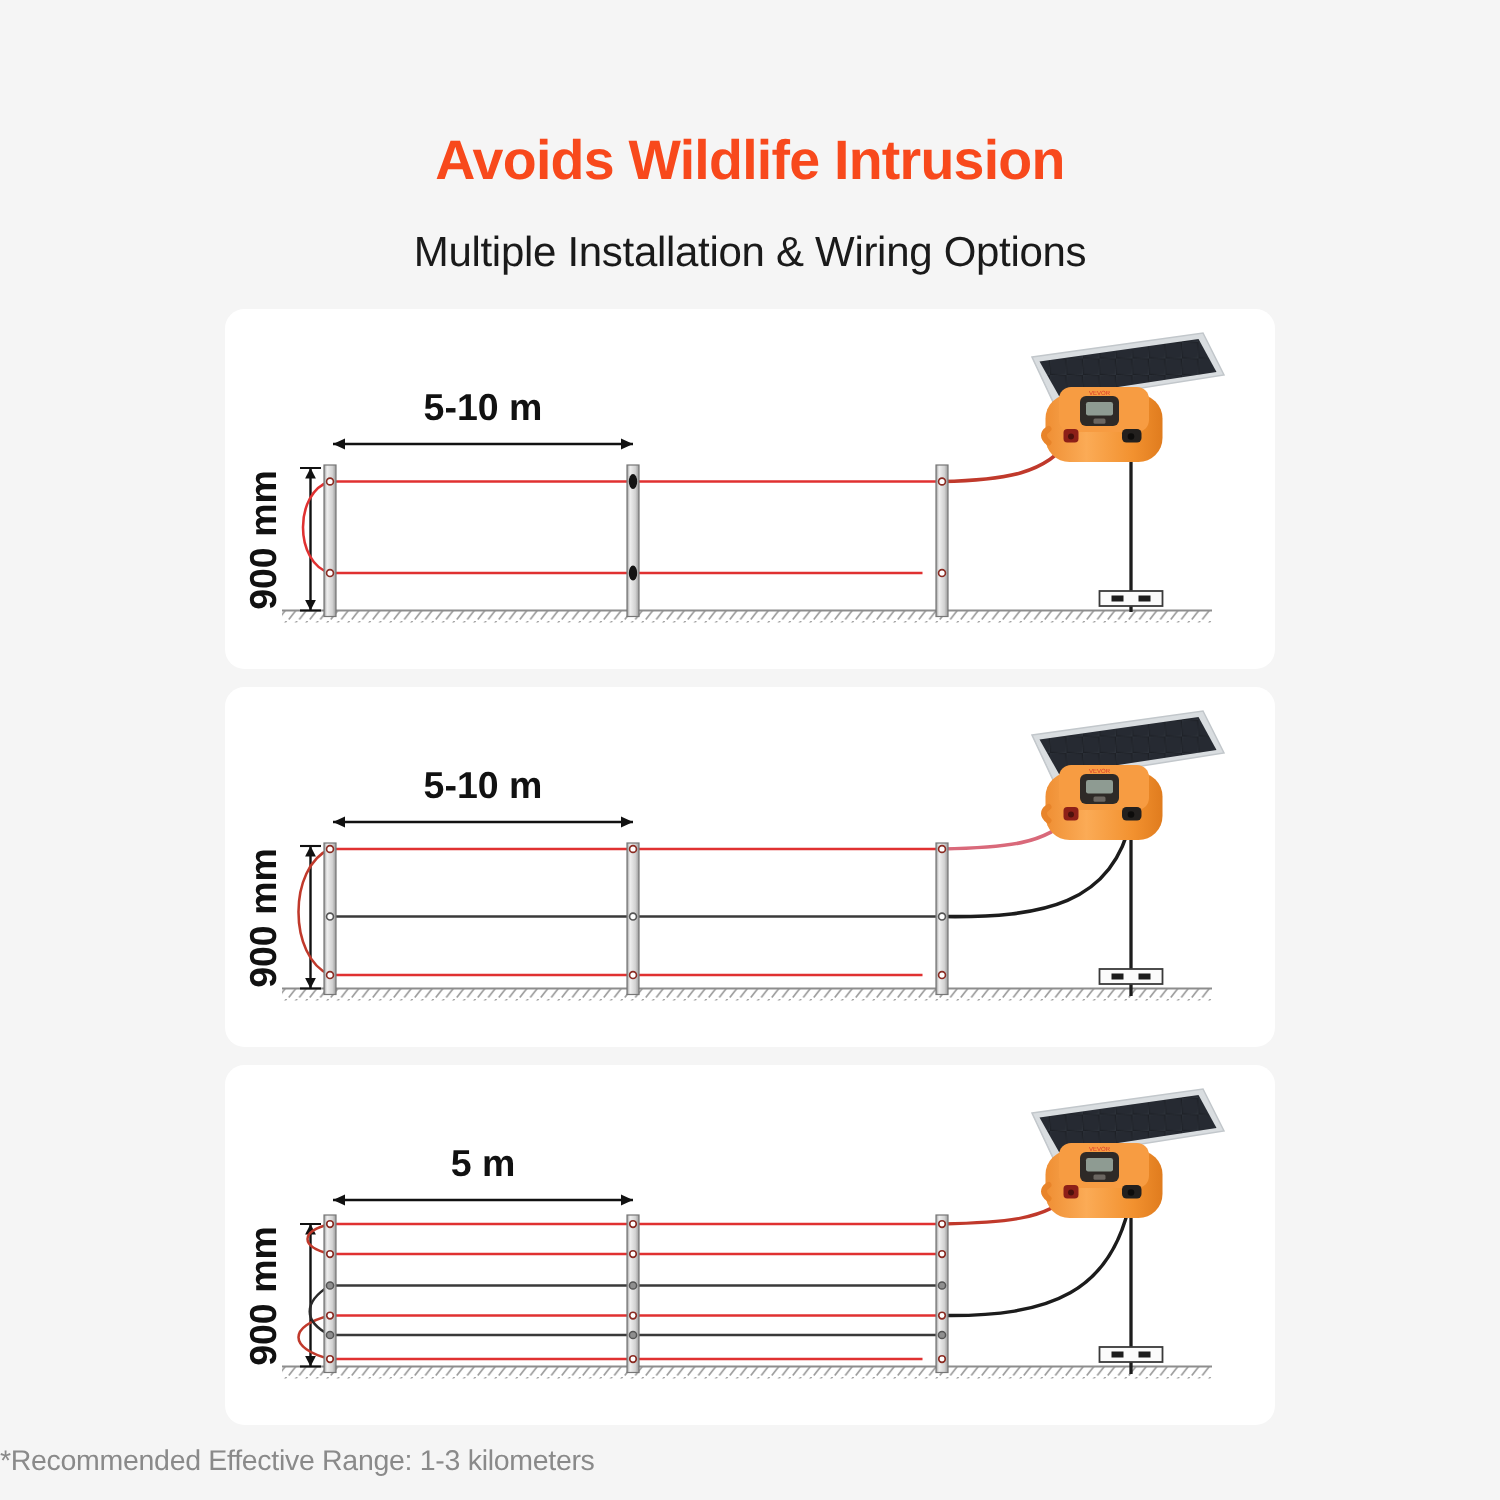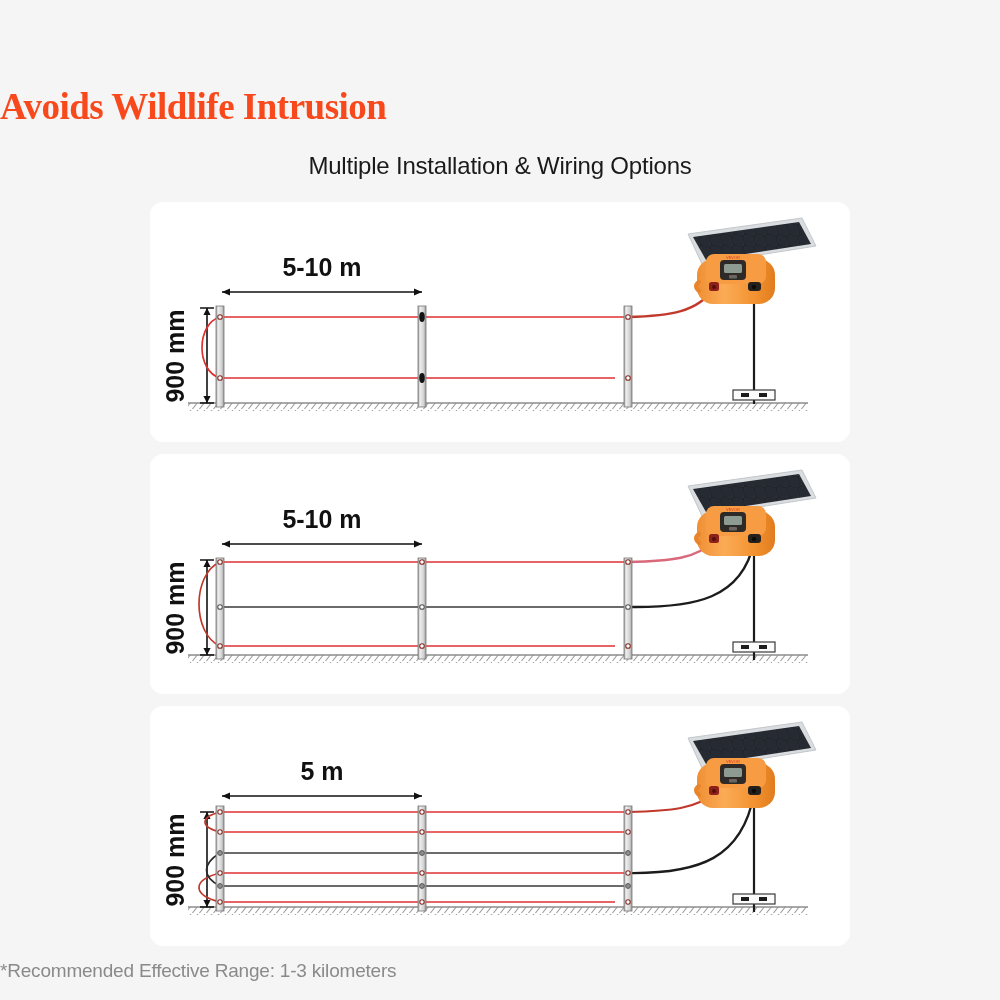--- a/index.html
+++ b/index.html
@@ -6,32 +6,31 @@
   html, body { margin: 0; padding: 0; }
   body {
     width: 1000px; height: 1000px;
     background: #f5f5f5;
     font-family: "Liberation Sans", sans-serif;
     overflow: hidden;
   }
   .page { width: 1000px; height: 1000px; position: relative; }
 
   .title {
-    text-align: left;
+    text-align: center;
     font-size: 37px;
     font-weight: bold;
     color: #f8491c;
     letter-spacing: -0.5px;
     padding-top: 62px;
     line-height: 1.1;
-    font-family: Liberation Serif, serif;
   }
   .subtitle {
     text-align: center;
-    font-size: 24px;
+    font-size: 28px;
     color: #1a1a1a;
     margin-top: 16px;
     letter-spacing: -0.2px;
   }
 
   .cards { margin-top: 22px; }
   .card {
     width: 700px;
     height: 240px;
     margin: 0 auto 12px auto;

